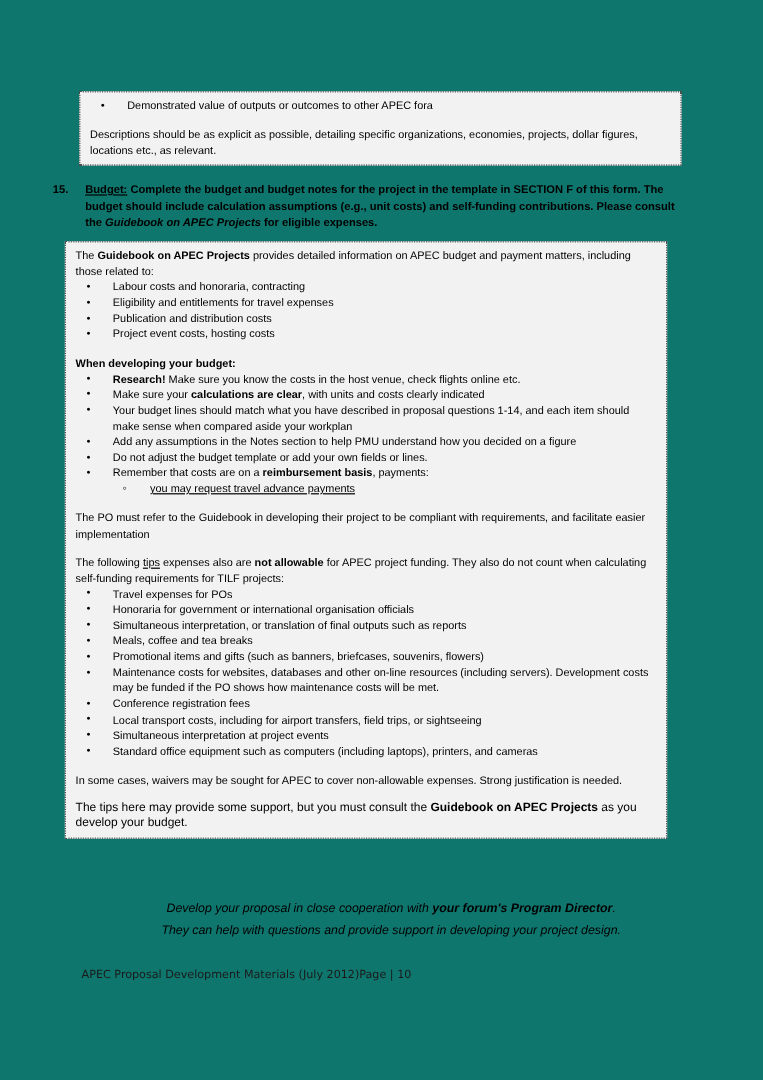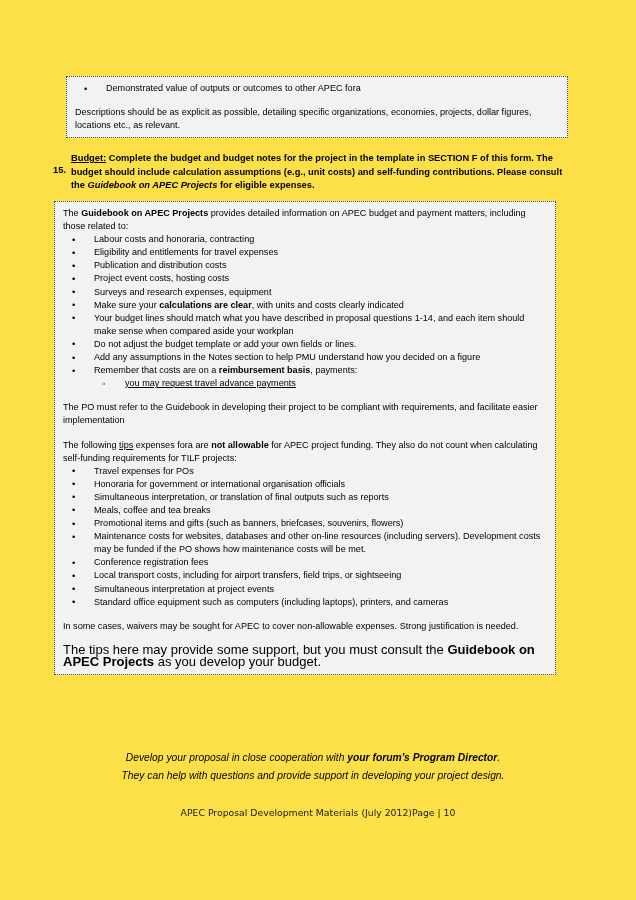--- a/index.html
+++ b/index.html
@@ -14,21 +14,21 @@
     font-family: "Liberation Sans", sans-serif;
     color: #000000;
     overflow: hidden;
   }
 
   .page {
     position: absolute;
     left: 0; top: 0;
     width: 636px;
     height: 900px;
-    background: #fde047;
+    background: #0f766e;
   }
 
   
   .callout {
     position: absolute;
     background: #f2f2f2;
     border: 1px dotted #4d4d4d;
     box-sizing: border-box;
     padding: 5px 8px 5px 8px;
     font-size: 9.1px;
@@ -46,21 +46,21 @@
   }
 
   .callout p {
     margin: 0;
     padding: 0;
   }
   .callout p.gap {
     margin-top: 11px;
   }
   .callout p.small {
-    font-size: 13px;
+    font-size: 10px;
     line-height: 12.4px;
   }
 
   
   ul.bl {
     margin: 0;
     padding: 0;
     list-style: none;
   }
   ul.bl > li {
@@ -106,52 +106,52 @@
     left: 44px;
     top: 152px;
     width: 524px;
     font-size: 9.3px;
     line-height: 13.6px;
     font-weight: bold;
   }
   .numbered .num {
     position: absolute;
     left: 0;
-    top: 12px;
+    top: 0;
     width: 22px;
-    text-align: right;
+    text-align: left;
   }
   .numbered .body {
     margin-left: 27px;
     display: block;
   }
 
   
   .closing {
     position: absolute;
-    left: 55px;
+    left: 68px;
     top: 749px;
     width: 516px;
     text-align: center;
     font-style: italic;
     font-size: 10.3px;
     line-height: 17.5px;
   }
 
   
   .footer {
     position: absolute;
     left: 68px;
     top: 806px;
     width: 500px;
     font-family: "DejaVu Sans", sans-serif;
     font-size: 9.3px;
     line-height: 13px;
     display: flex;
-    justify-content: center;
+    justify-content: flex-start;
     align-items: baseline;
     color: #1a1a1a;
   }
 </style>
 </head>
 <body>
 
 <div class="page">
 
   <div class="callout top">
@@ -170,39 +170,40 @@
 
   <div class="callout main">
 
     <p><span>The </span><b>Guidebook on APEC Projects</b><span> provides detailed information on APEC budget and payment matters, including those related to:</span></p>
 
     <ul class="bl">
       <li><span>Labour costs and honoraria, contracting</span></li>
       <li><span>Eligibility and entitlements for travel expenses</span></li>
       <li><span>Publication and distribution costs</span></li>
       <li><span>Project event costs, hosting costs</span></li>
-      <li><span>Surveys and research expenses, equipment</span></li>
-    </ul>
-
-
-    <ul class="bl">
+    </ul>
+
+    <p class="gap b">When developing your budget:</p>
+
+    <ul class="bl">
+      <li><b>Research!</b><span> Make sure you know the costs in the host venue, check flights online etc.</span><b></b><span></span></li>
       <li><b></b><span>Make sure your </span><b>calculations are clear</b><span>, with units and costs clearly indicated</span></li>
       <li><b></b><span>Your budget lines should match what you have described in proposal questions 1-14, and each item should make sense when compared aside your workplan</span><b></b><span></span></li>
+      <li><b></b><span>Add any assumptions in the Notes section to help PMU understand how you decided on a figure</span><b></b><span></span></li>
       <li><b></b><span>Do not adjust the budget template or add your own fields or lines.</span><b></b><span></span></li>
-      <li><b></b><span>Add any assumptions in the Notes section to help PMU understand how you decided on a figure</span><b></b><span></span></li>
       <li><b></b><span>Remember that costs are on a </span><b>reimbursement basis</b><span>, payments:</span></li>
     </ul>
 
     <ul class="sub">
       <li><span>you may request travel advance payments</span></li>
     </ul>
 
     <p class="gap">The PO must refer to the Guidebook in developing their project to be compliant with requirements, and facilitate easier implementation</p>
 
-    <p class="gap"><span>The following </span><u>tips</u><span> expenses fora are </span><b>not allowable</b><span> for APEC project funding. They also do not count when calculating self-funding requirements for TILF projects:</span></p>
+    <p class="gap"><span>The following </span><u>tips</u><span> expenses also are </span><b>not allowable</b><span> for APEC project funding. They also do not count when calculating self-funding requirements for TILF projects:</span></p>
 
     <ul class="bl">
       <li><span>Travel expenses for  POs</span></li>
       <li><span>Honoraria for government or international organisation officials</span></li>
       <li><span>Simultaneous interpretation, or translation of final outputs such as reports</span></li>
       <li><span>Meals, coffee and tea breaks</span></li>
       <li><span>Promotional items and gifts (such as banners, briefcases, souvenirs, flowers)</span></li>
       <li><span>Maintenance costs for websites, databases and other on-line resources (including servers). Development costs may be funded if the PO shows how maintenance costs will be met.</span></li>
       <li><span>Conference registration fees</span></li>
       <li><span>Local transport costs, including for airport transfers, field trips, or sightseeing</span></li>

